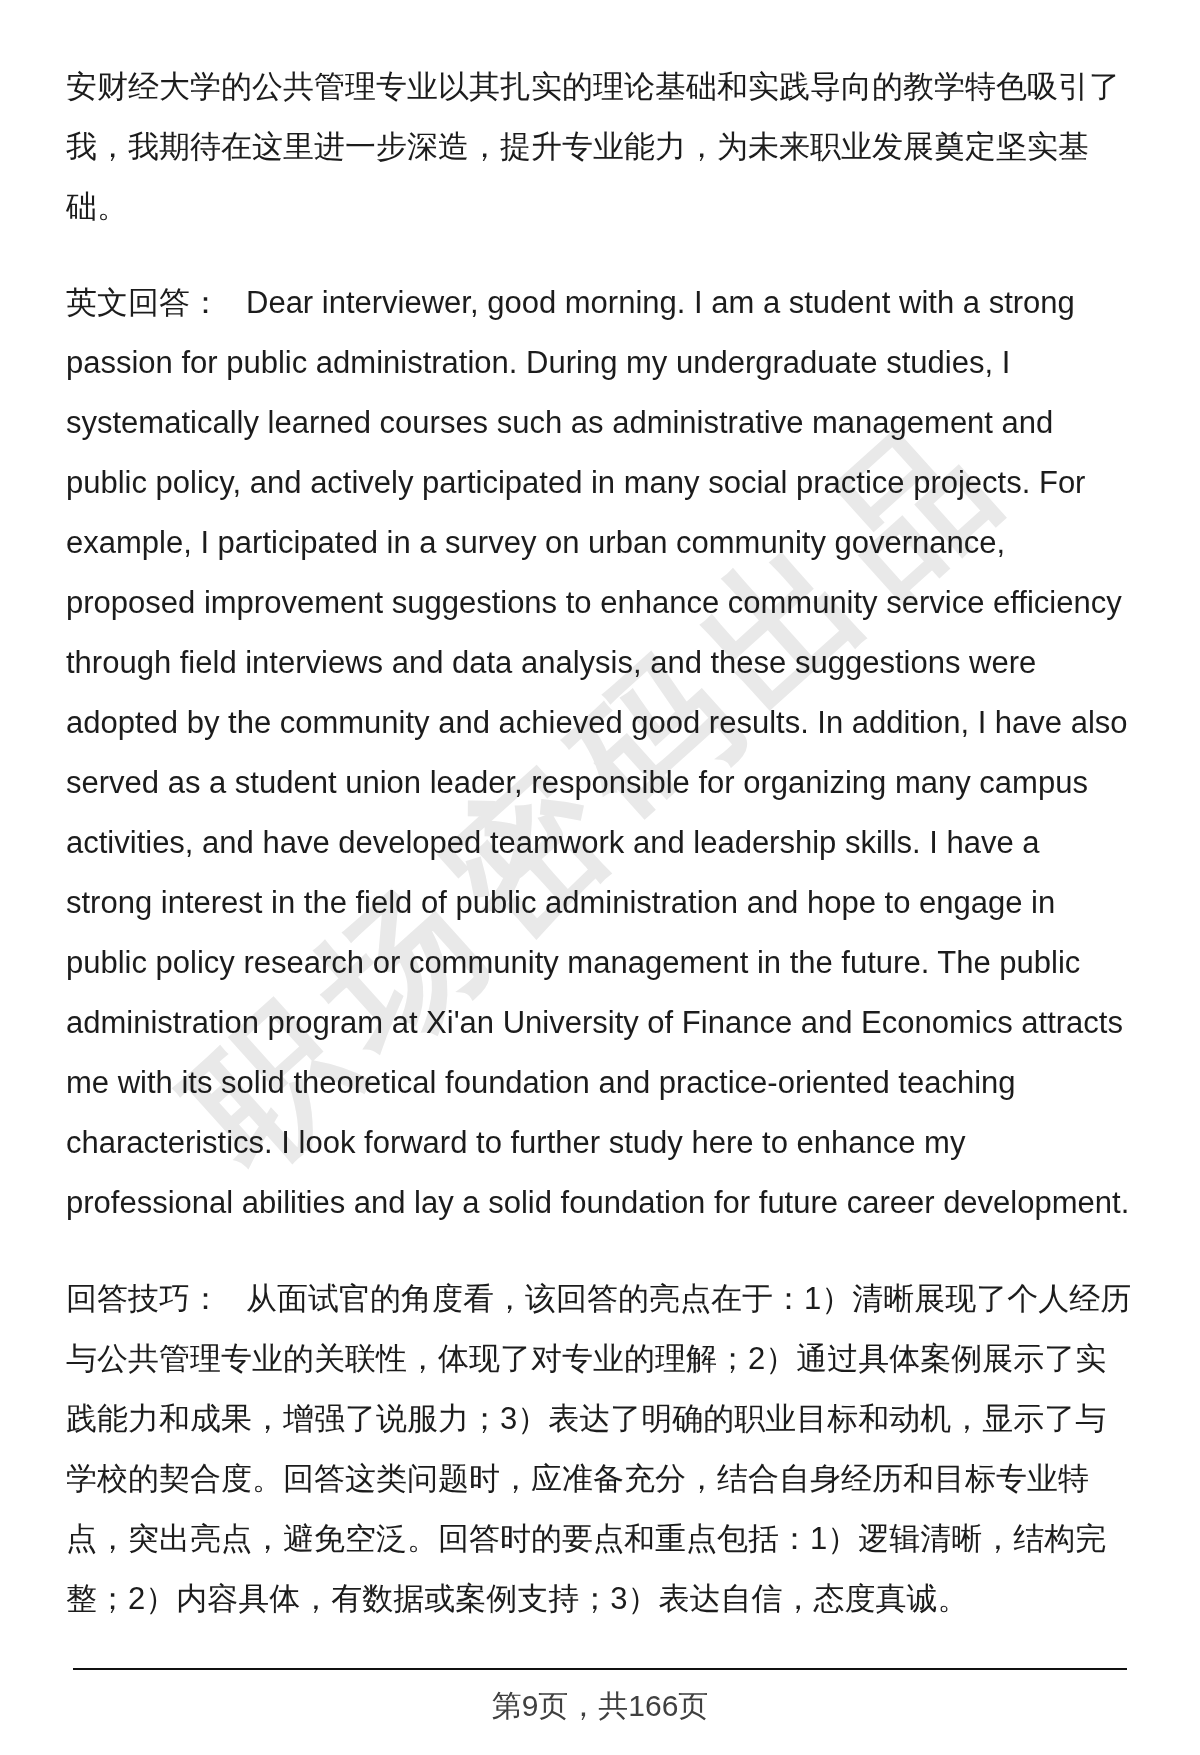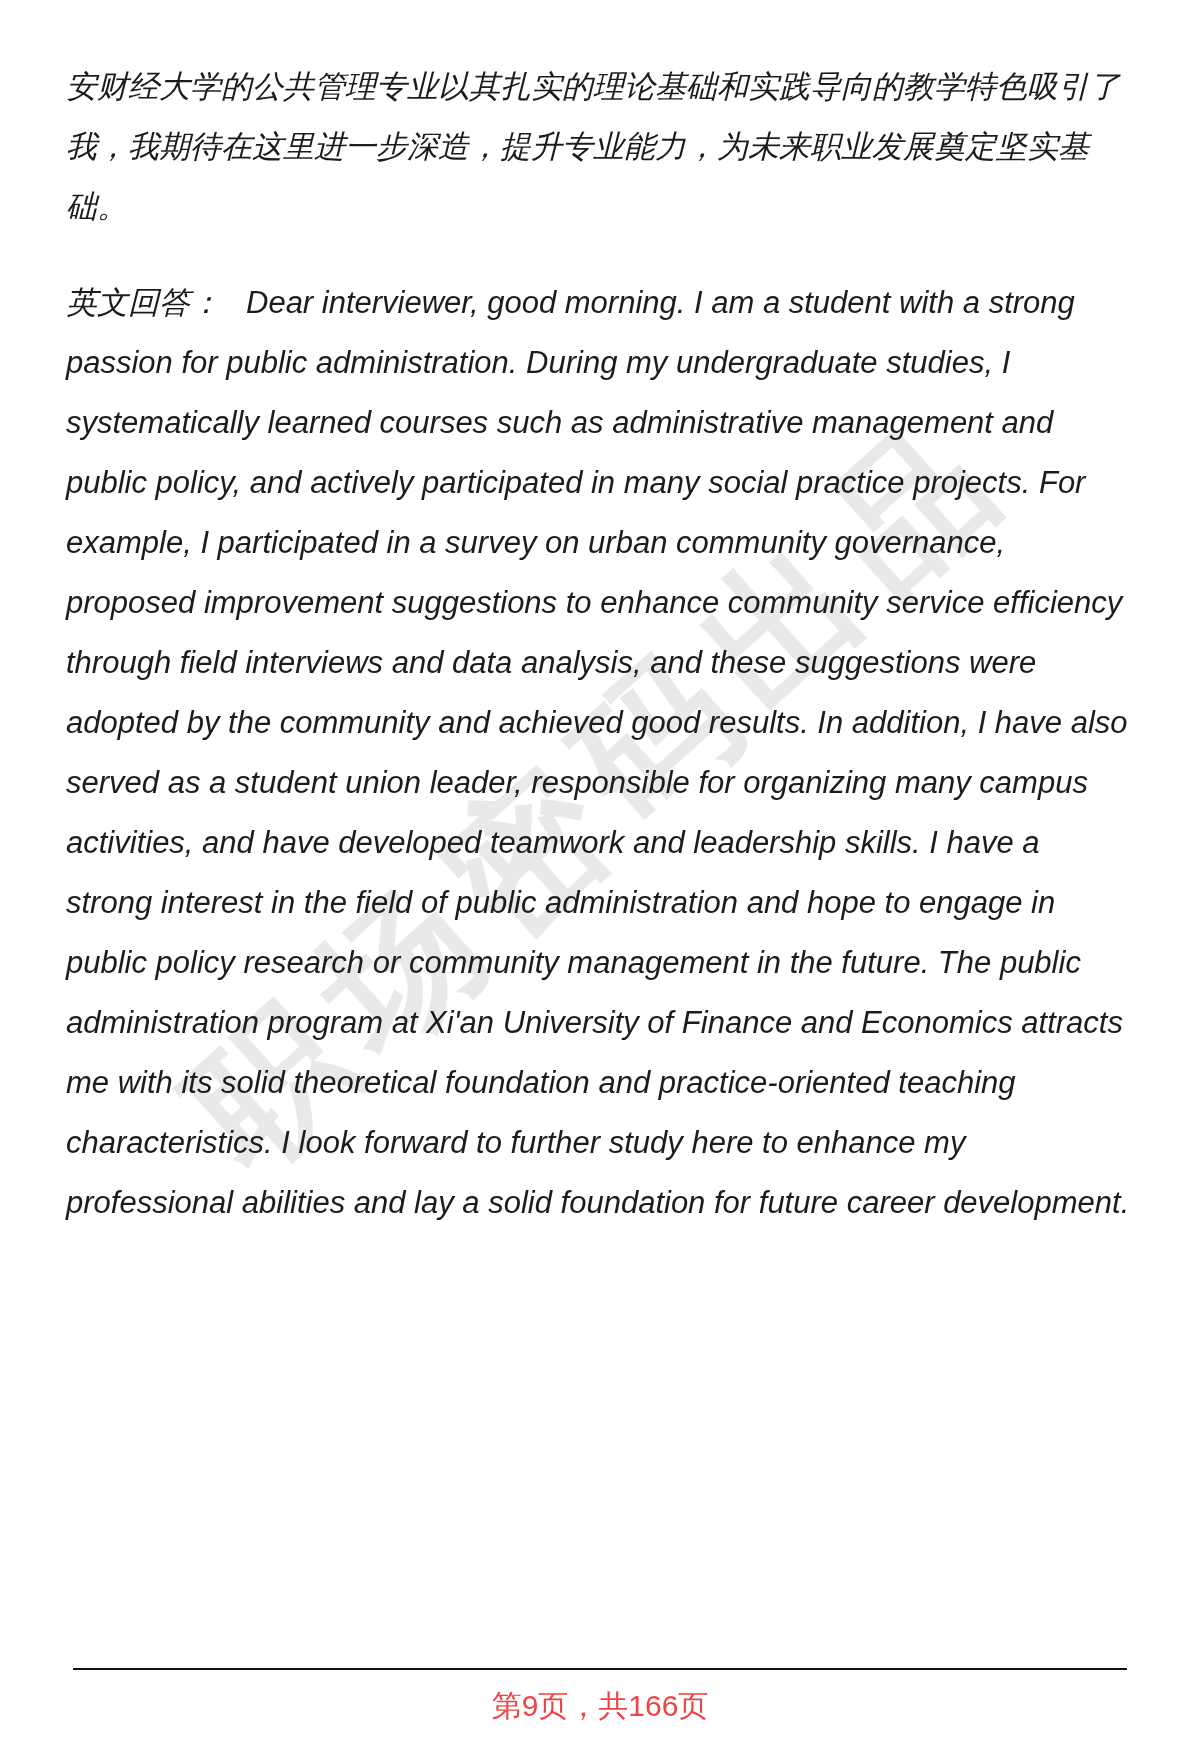--- a/index.html
+++ b/index.html
@@ -39,21 +39,20 @@
     user-select: none;
     z-index: 0;
   }
   .content {
     position: relative;
     z-index: 1;
     padding: 57px 66px 0 66px;
     font-size: 31px;
     line-height: 60px;
     text-align: left;
-    font-style: italic;
   }
   .para {
     margin: 0 0 36px 0;
   }
   .para-label {
     margin-right: 25px;
   }
   .footer-rule {
     position: absolute;
     left: 73px;
@@ -63,37 +62,38 @@
     z-index: 1;
   }
   .page-number {
     position: absolute;
     top: 1682px;
     left: 0;
     width: 100%;
     text-align: center;
     font-size: 30px;
     line-height: 48px;
-    color: #ef4444;
+    color: #404040;
     z-index: 1;
   }
 </style>
 </head>
 <body>
 
 <div class="sheet">
 
   <div class="watermark">职场密码出品</div>
 
   <main class="content">
 
     <p class="para">安财经大学的公共管理专业以其扎实的理论基础和实践导向的教学特色吸引了我，我期待在这里进一步深造，提升专业能力，为未来职业发展奠定坚实基础。</p>
 
     <p class="para"><span class="para-label">英文回答：</span><span>Dear interviewer, good morning. I am a student with a strong passion for public administration. During my undergraduate studies, I systematically learned courses such as administrative management and public policy, and actively participated in many social practice projects. For example, I participated in a survey on urban community governance, proposed improvement suggestions to enhance community service efficiency through field interviews and data analysis, and these suggestions were adopted by the community and achieved good results. In addition, I have also served as a student union leader, responsible for organizing many campus activities, and have developed teamwork and leadership skills. I have a strong interest in the field of public administration and hope to engage in public policy research or community management in the future. The public administration program at Xi'an University of Finance and Economics attracts me with its solid theoretical foundation and practice-oriented teaching characteristics. I look forward to further study here to enhance my professional abilities and lay a solid foundation for future career development.</span></p>
 
+    <p class="para"><span class="para-label">回答技巧：</span><span>从面试官的角度看，该回答的亮点在于：1）清晰展现了个人经历与公共管理专业的关联性，体现了对专业的理解；2）通过具体案例展示了实践能力和成果，增强了说服力；3）表达了明确的职业目标和动机，显示了与学校的契合度。回答这类问题时，应准备充分，结合自身经历和目标专业特点，突出亮点，避免空泛。回答时的要点和重点包括：1）逻辑清晰，结构完整；2）内容具体，有数据或案例支持；3）表达自信，态度真诚。</span></p>
 
   </main>
 
   <div class="footer-rule"></div>
 
   <div class="page-number">第9页，共166页</div>
 
 </div>
 
 </body></html>

